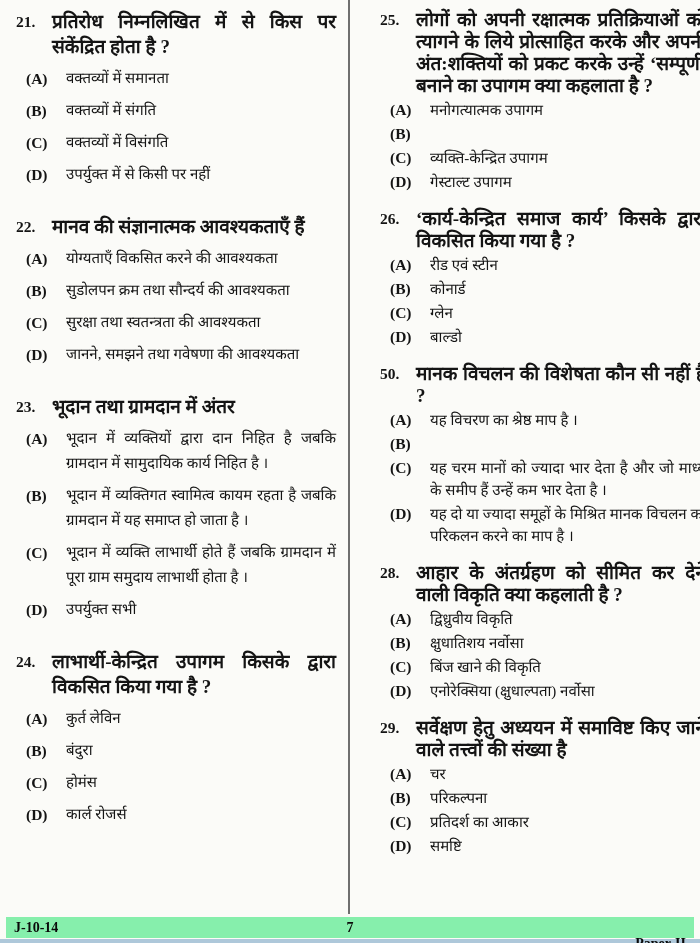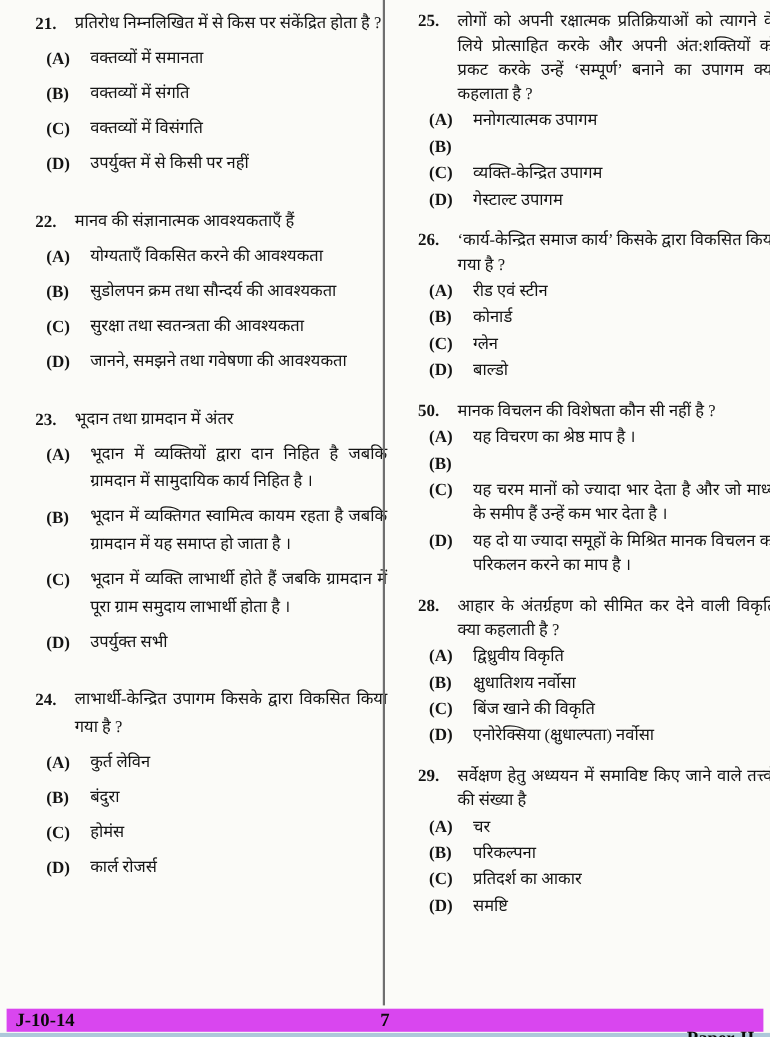--- a/index.html
+++ b/index.html
@@ -6,21 +6,21 @@
   .page {
     position: relative;
     width: 700px;
     height: 943px;
     background: #fbfbf8;
     overflow: hidden;
     font-family: "Liberation Serif", "DejaVu Serif", serif;
     color: #141414;
   }
   .col { position: absolute; top: 9px; }
-  .col-left  { left: 32px;  width: 320px; line-height: 25px; }
+  .col-left  { left: 16px;  width: 320px; line-height: 25px; }
   .col-right { left: 380px; width: 326px; line-height: 22px; }
 
   .divider {
     position: absolute;
     left: 348px; top: 0;
     width: 2px; height: 914px;
     background: #6f6f6f;
   }
 
   .question { display: block; }
@@ -28,22 +28,22 @@
   .col-right .question { margin-bottom: 15px; }
 
   .q-head { display: flex; }
   .q-num {
     flex: 0 0 36px;
     font-weight: bold;
     font-size: 15.5px;
   }
   .q-text {
     flex: 1;
-    font-weight: normal;
-    font-size: 15px;
+    font-weight: bold;
+    font-size: 19px;
     text-align: justify;
   }
   .q-options { padding-left: 10px; }
   .option { display: flex; }
   .col-left  .option { margin-top: 7px; }
   .col-right .option { margin-top: 2px; }
   .opt-label {
     flex: 0 0 40px;
     font-weight: bold;
     font-size: 15.5px;
@@ -52,23 +52,23 @@
     flex: 1;
     font-weight: normal;
     font-size: 15px;
     text-align: justify;
   }
 
   .footer {
     position: absolute;
     left: 6px; right: 6px; top: 917px;
     height: 21px;
-    background: #d946ef;
+    background: #86efac;
     font-weight: bold;
-    font-size: 17px;
+    font-size: 14px;
     color: #0a0a0a;
     z-index: 5;
   }
   .footer .f-left   { position: absolute; left: 8px;  top: 0; line-height: 21px; }
   .footer .f-center { position: absolute; left: 50%;  top: 0; line-height: 21px; transform: translateX(-50%); }
   .footer .f-right  { position: absolute; right: 8px; top: 16px; line-height: 21px; }
 
   .bottom-edge {
     position: absolute;
     left: 0; right: 0; bottom: 0;

